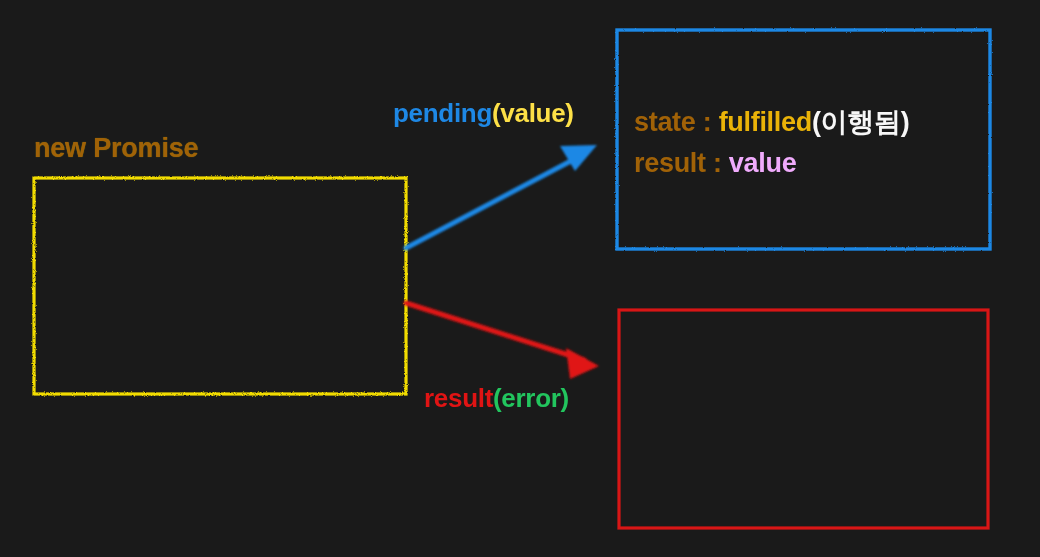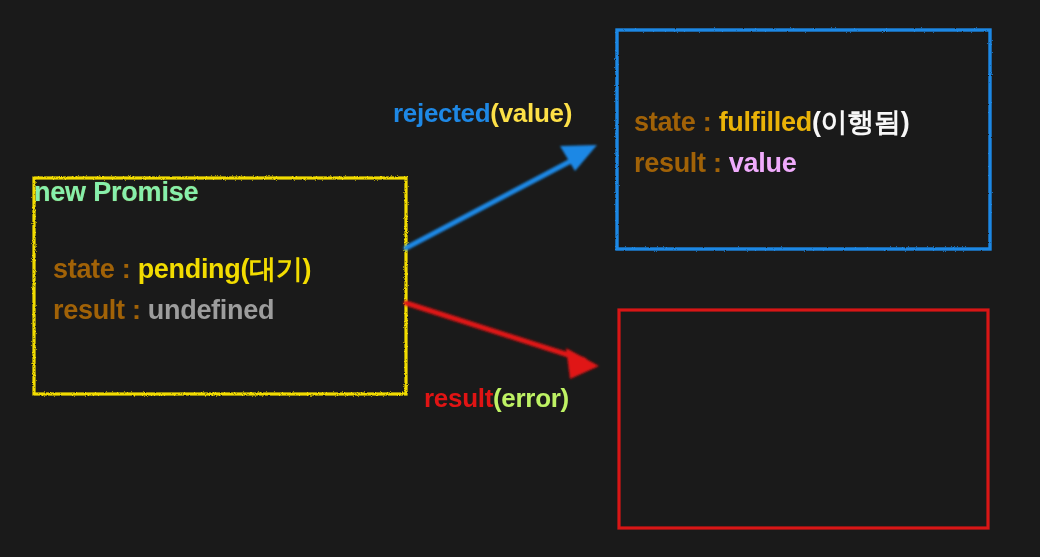--- a/index.html
+++ b/index.html
@@ -27,23 +27,22 @@
     position: absolute;
     font-weight: bold;
     white-space: nowrap;
     letter-spacing: -0.2px;
   }
   
   #promise-caption {
     left: 34px;
     top: 133px;
     font-size: 27px;
-    color: #86efac;
+    color: #a16207;
     text-shadow: 0 0 1px rgba(242,220,0,0.45);
-    margin-top: 44px;
   }
   
   .state-rows {
     position: absolute;
     white-space: nowrap;
   }
   .row {
     font-size: 27px;
     font-weight: bold;
     line-height: 41px;
@@ -73,21 +72,21 @@
     font-size: 26px;
     font-weight: bold;
     white-space: nowrap;
     letter-spacing: -0.3px;
   }
   #resolve-caption { left: 393px; top: 98px; }
   #reject-caption  { left: 424px; top: 383px; }
   .c-resolve { color: #1e88e5; }
   .c-value   { color: #fde047; }
   .c-reject  { color: #e01414; }
-  .c-error   { color: #bef264; }
+  .c-error   { color: #22c55e; }
 </style>
 </head>
 <body>
 
 <div id="canvas">
 
   <svg id="vector-layer" viewBox="0 0 1040 557">
     <defs>
       <filter id="rough" x="-10%" y="-10%" width="120%" height="120%">
         <feTurbulence type="fractalNoise" baseFrequency="0.9" numOctaves="3" seed="7" result="noise"></feTurbulence>
@@ -118,28 +117,24 @@
     </g>
 
     <g filter="url(#softglow)">
       <line x1="406" y1="303" x2="584" y2="360" stroke="#e01414" stroke-width="5" stroke-linecap="round"></line>
       <polygon points="599,366 566,348 570,379" fill="#e01414"></polygon>
     </g>
   </svg>
 
   <div class="box-label" id="promise-caption">new Promise</div>
 
-  <div class="state-rows" id="pending-rows">
-    <div class="row"><span class="key">state : </span><span class="v-pending">pending</span><span class="v-pending">(대기)</span></div>
-    <div class="row"><span class="key">result : </span><span class="v-undefined">undefined</span></div>
-  </div>
 
   <div class="state-rows" id="fulfilled-rows">
     <div class="row"><span class="key">state : </span><span class="v-fulfilled">fulfilled</span><span class="v-korean-ff">(이행됨)</span></div>
     <div class="row"><span class="key">result : </span><span class="v-value">value</span></div>
   </div>
 
 
-  <div class="arrow-caption" id="resolve-caption"><span class="c-resolve">rejected</span><span class="c-value">(value)</span></div>
+  <div class="arrow-caption" id="resolve-caption"><span class="c-resolve">pending</span><span class="c-value">(value)</span></div>
 
   <div class="arrow-caption" id="reject-caption"><span class="c-reject">result</span><span class="c-error">(error)</span></div>
 
 </div>
 
 </body></html>

